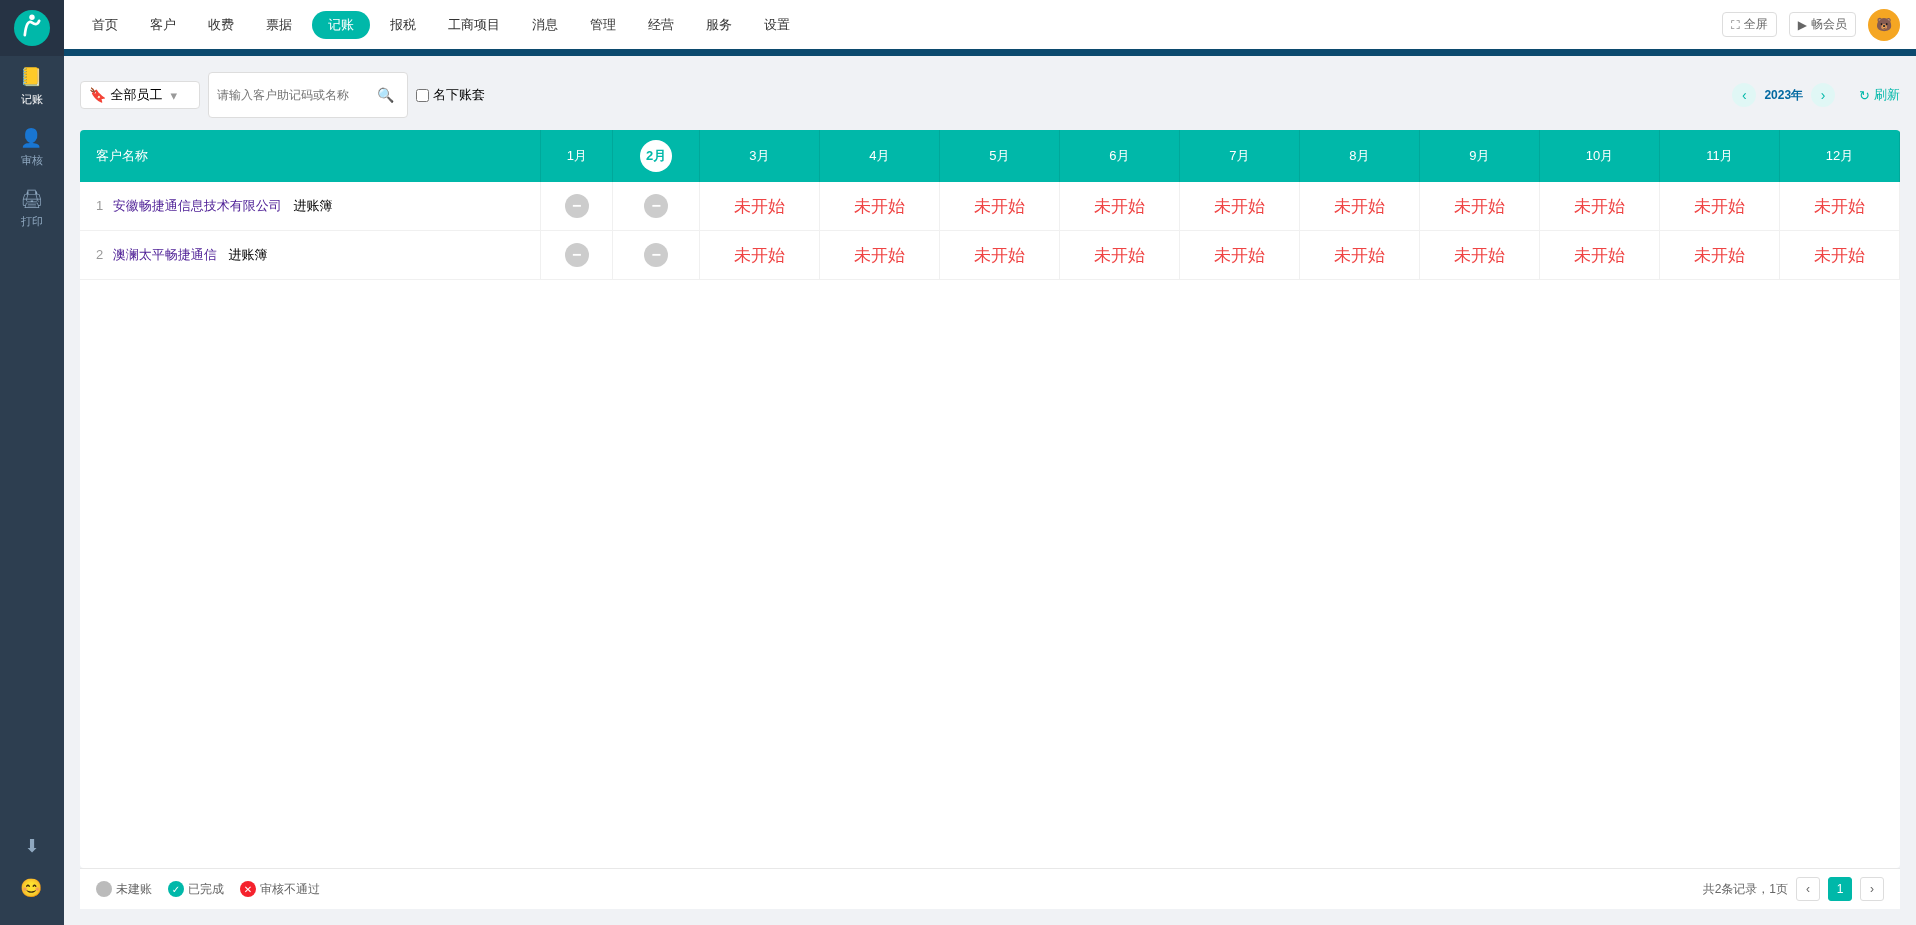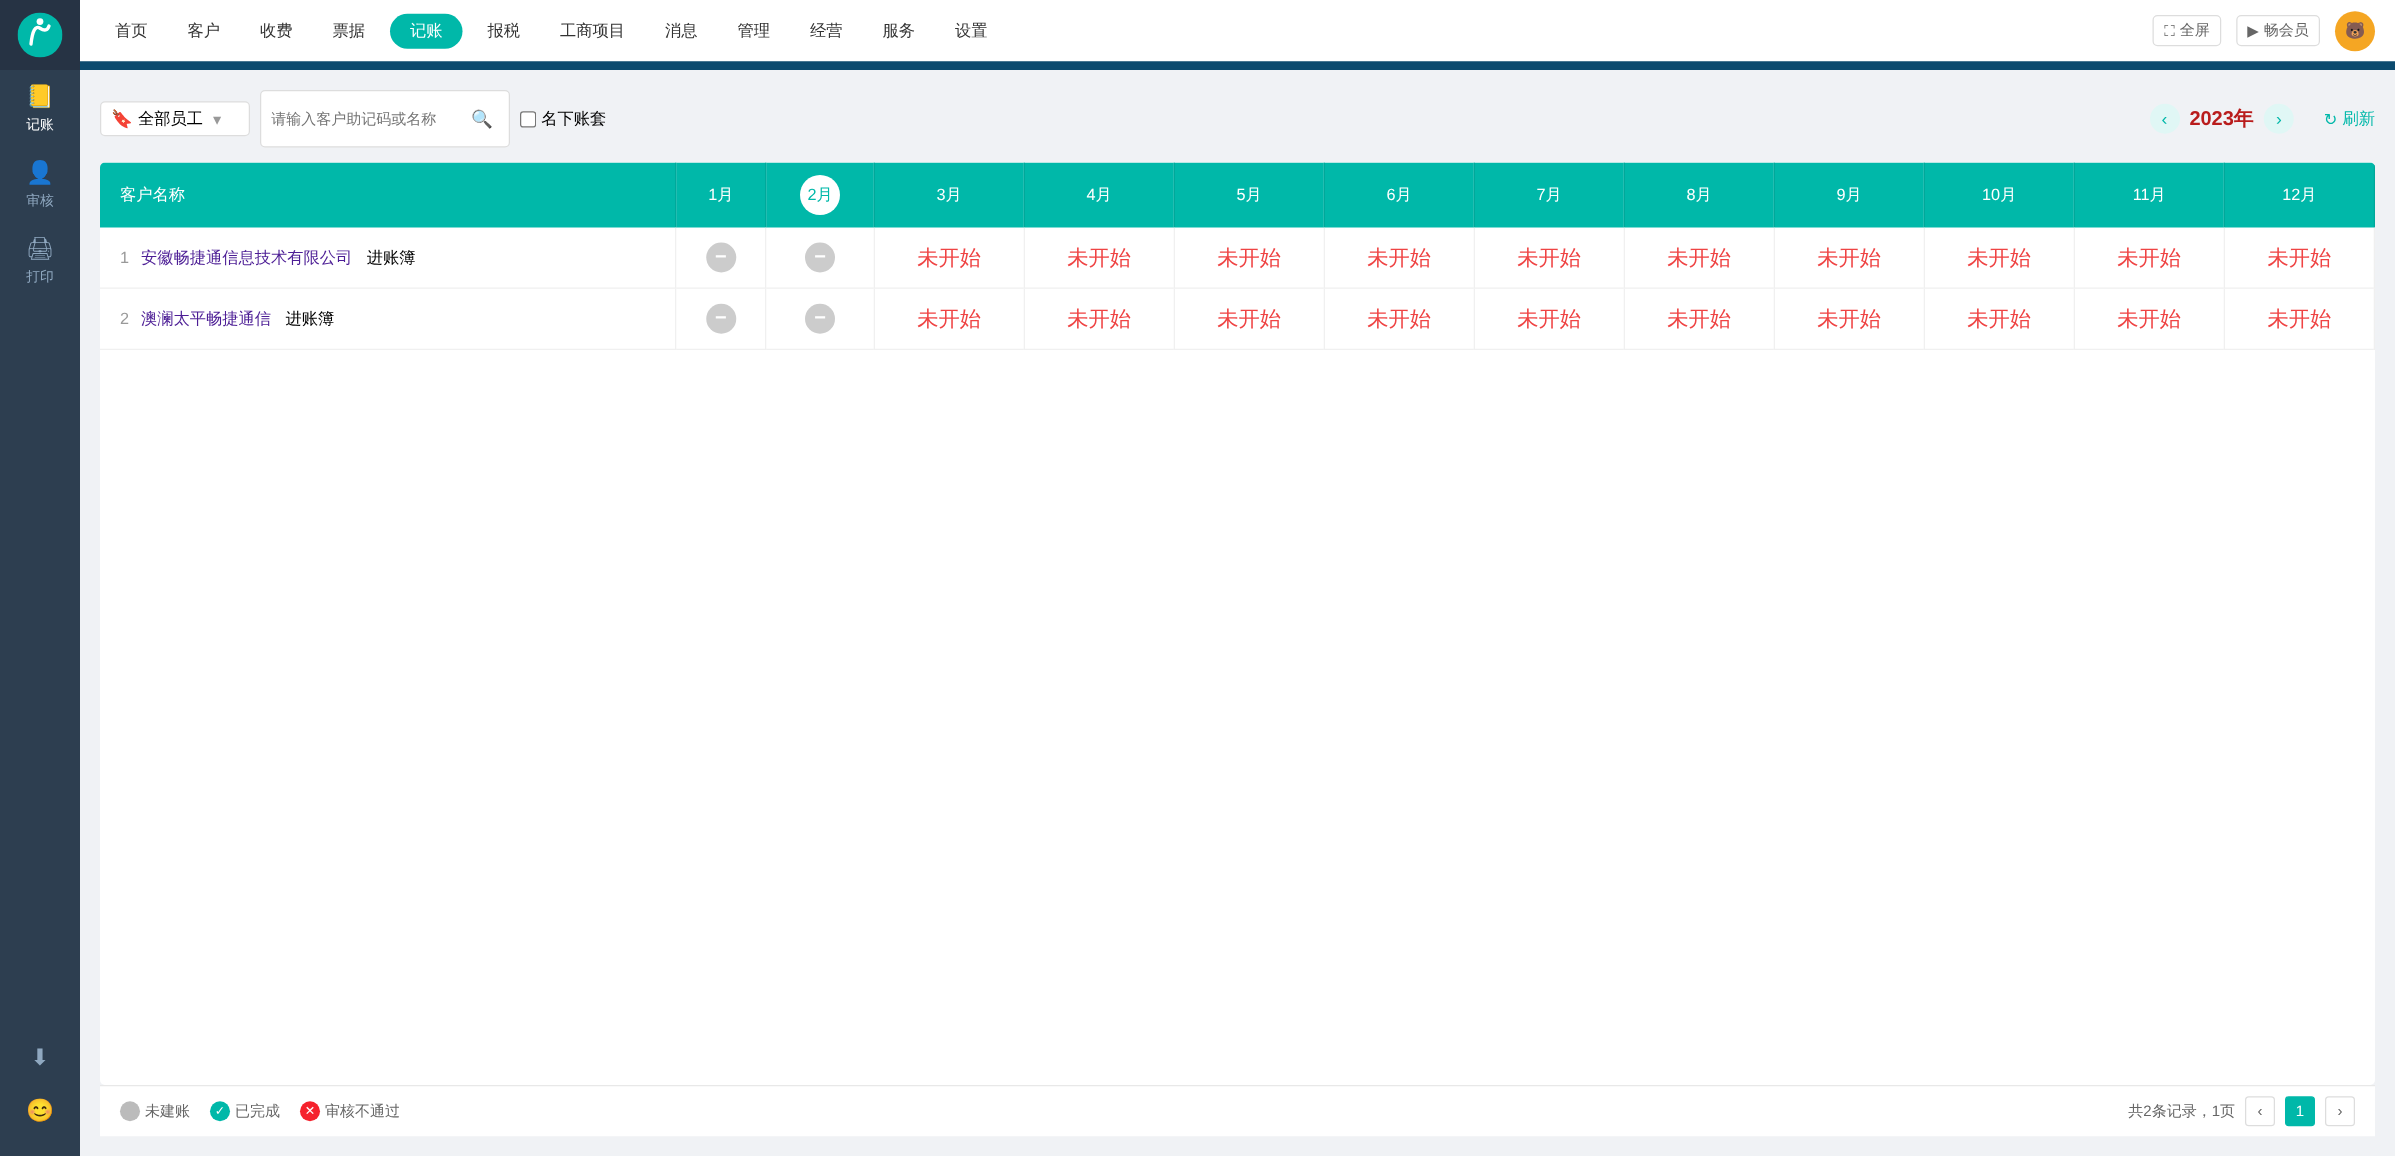--- a/index.html
+++ b/index.html
@@ -147,21 +147,21 @@
     .year-nav .arrow-btn {
       width: 24px; height: 24px;
       border-radius: 50%;
       background: #e0f7f5;
       border: none;
       cursor: pointer;
       display: flex; align-items: center; justify-content: center;
       color: #00b8a9;
       font-size: 14px;
     }
-    .year-text { font-size: 16px; font-weight: bold; color: #b91c1c; }
+    .year-text { font-size: 12px; font-weight: bold; color: #0369a1; }
     .refresh-btn {
       display: flex; align-items: center; gap: 4px;
       color: #00b8a9; cursor: pointer; font-size: 13px; margin-left: 16px;
     }
 
     
     .table-wrapper {
       flex: 1;
       background: #fff;
       border-radius: 4px;
@@ -193,21 +193,21 @@
     }
     .month-circle {
       display: inline-flex;
       align-items: center;
       justify-content: center;
       width: 32px;
       height: 32px;
       border-radius: 50%;
       background: #fff;
       color: #00b8a9;
-      font-weight: normal;
+      font-weight: bold;
     }
     tbody tr {
       border-bottom: 1px solid #f0f0f0;
     }
     tbody td {
       padding: 12px 8px;
       text-align: center;
       font-size: 13px;
       border-right: 1px solid #f0f0f0;
     }

